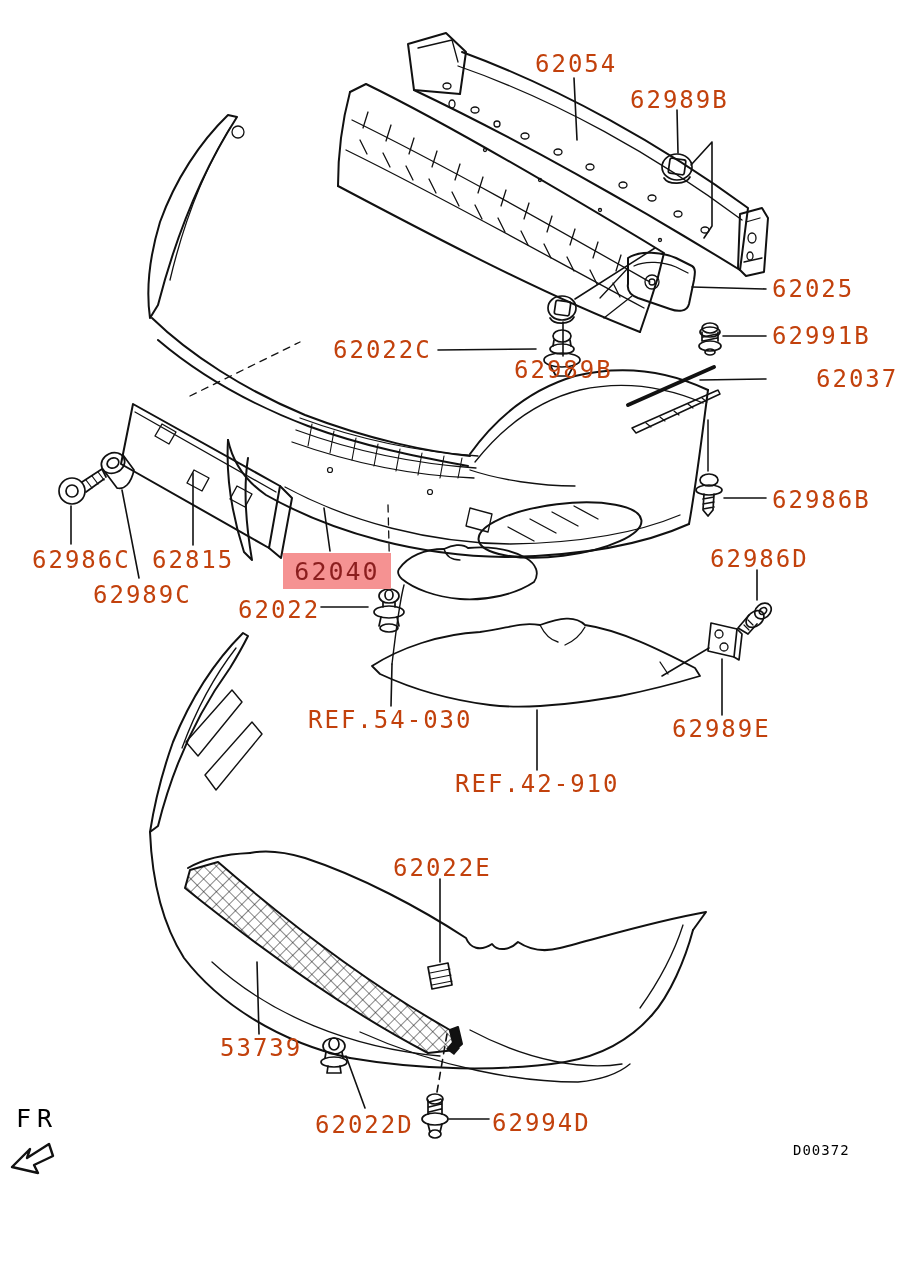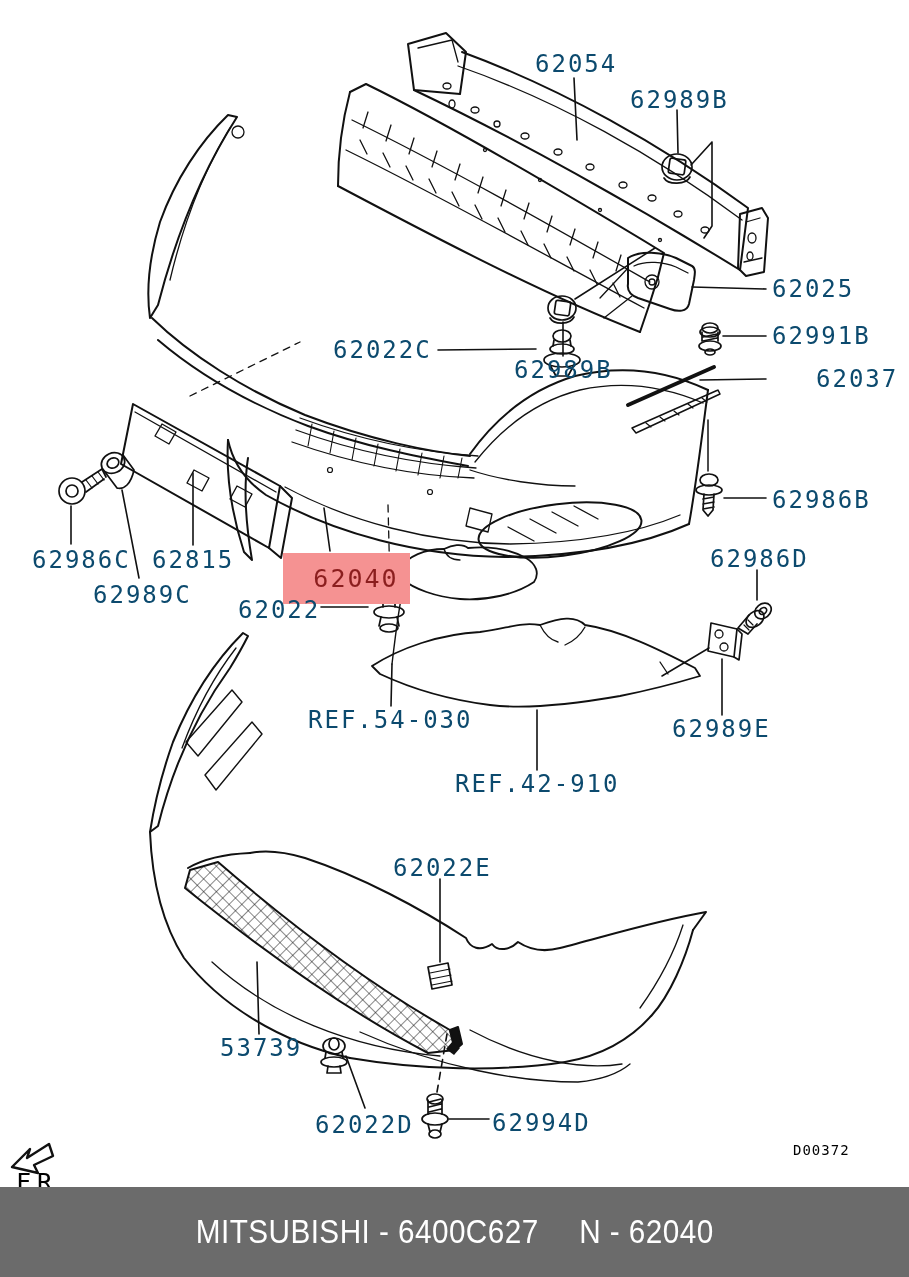--- a/index.html
+++ b/index.html
@@ -4,28 +4,28 @@
 <style>
   html,body{margin:0;padding:0;background:#fff;}
   .stage{
     position:relative;width:909px;height:1277px;background:#ffffff;
     font-family:"DejaVu Sans Mono", monospace;color:#000;overflow:hidden;
   }
   .stage svg{position:absolute;left:0;top:0;}
   .lineart{stroke:#111;fill:none;stroke-linecap:round;stroke-linejoin:round;}
   .plabel{
     position:absolute;font-size:24px;line-height:1;letter-spacing:2px;
-    white-space:nowrap;color:#0c4a6e;
+    white-space:nowrap;color:#c2410c;
   }
   .plabel-small{position:absolute;font-size:14px;line-height:1;letter-spacing:1px;white-space:nowrap;}
   .fr-label{position:absolute;font-size:25px;line-height:1;letter-spacing:6px;}
   .hl-box{
-    position:absolute;left:283px;top:553px;width:108px;height:51px;
+    position:absolute;left:283px;top:553px;width:108px;height:36px;
     background:#F59292;display:flex;align-items:center;justify-content:center;
-    font-size:25px;letter-spacing:2px;color:#8B1E1E;cursor:pointer;padding-left:19px;
+    font-size:25px;letter-spacing:2px;color:#8B1E1E;cursor:pointer;
   }
   .footer-banner{
     position:absolute;left:0;top:1187px;width:909px;height:90px;background:#6B6B6B;
     display:flex;align-items:center;justify-content:center;gap:45px;
     font-family:"Liberation Sans", sans-serif;color:#FFFFFF;
   }
   .footer-inner{display:flex;gap:45px;transform:scaleX(0.9);transform-origin:center;}
   .footer-banner span{font-size:33px;letter-spacing:0.5px;white-space:nowrap;}
 </style>
 </head>
@@ -292,23 +292,17 @@
   <div class="plabel" style="left:238px;top:598px">62022</div>
   <div class="plabel" style="left:308px;top:708px">REF.54-030</div>
   <div class="plabel" style="left:710px;top:547px">62986D</div>
   <div class="plabel" style="left:672px;top:717px">62989E</div>
   <div class="plabel" style="left:455px;top:772px">REF.42-910</div>
   <div class="plabel" style="left:393px;top:856px">62022E</div>
   <div class="plabel" style="left:220px;top:1036px">53739</div>
   <div class="plabel" style="left:315px;top:1113px">62022D</div>
   <div class="plabel" style="left:492px;top:1111px">62994D</div>
 
-  <div class="fr-label" style="left:16px;top:1170px">FR</div>
+  <div class="fr-label" style="left:16px;top:1106px">FR</div>
   <div class="plabel-small" style="left:793px;top:1143px">D00372</div>
 
-  <div class="footer-banner">
-    <div class="footer-inner">
-      <span>MITSUBISHI - 6400C627</span>
-      <span>N - 62040</span>
-    </div>
-  </div>
 
 </div>
 
 </body></html>

